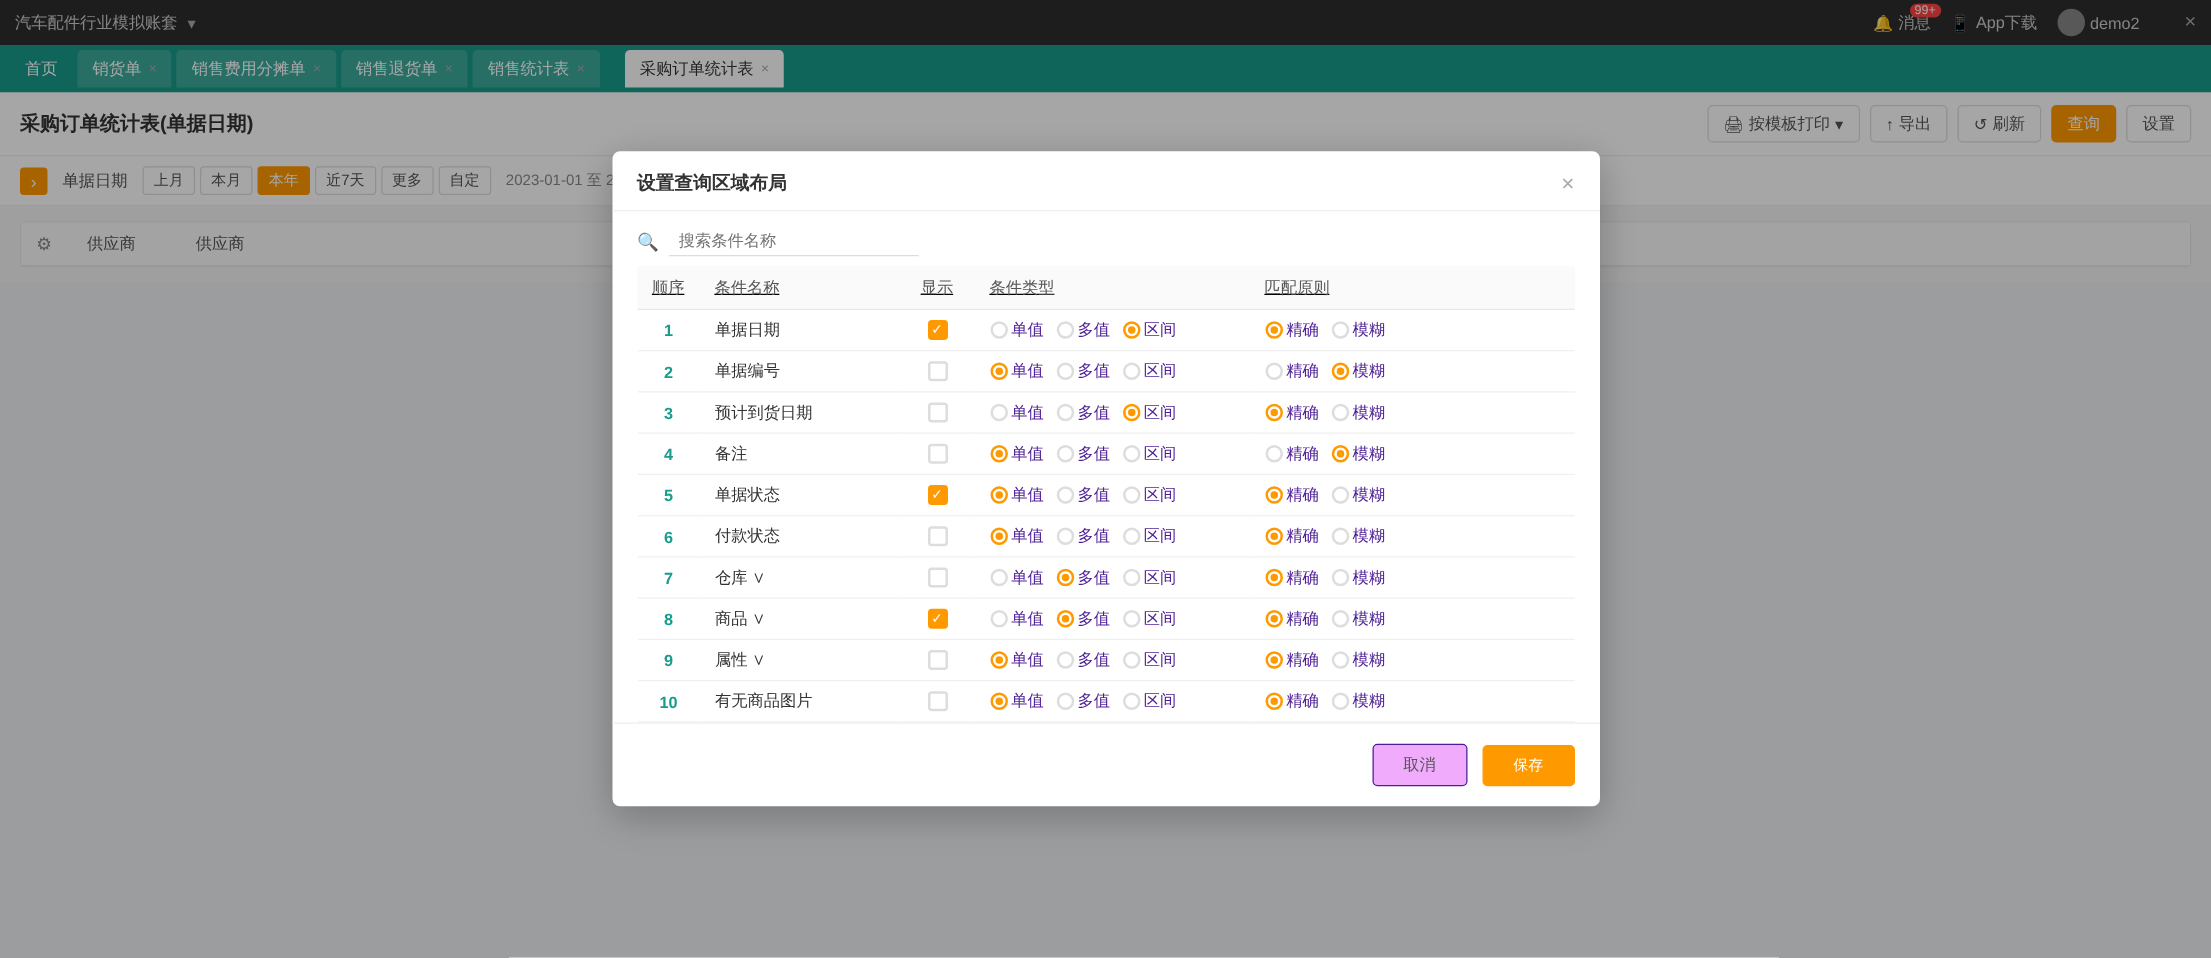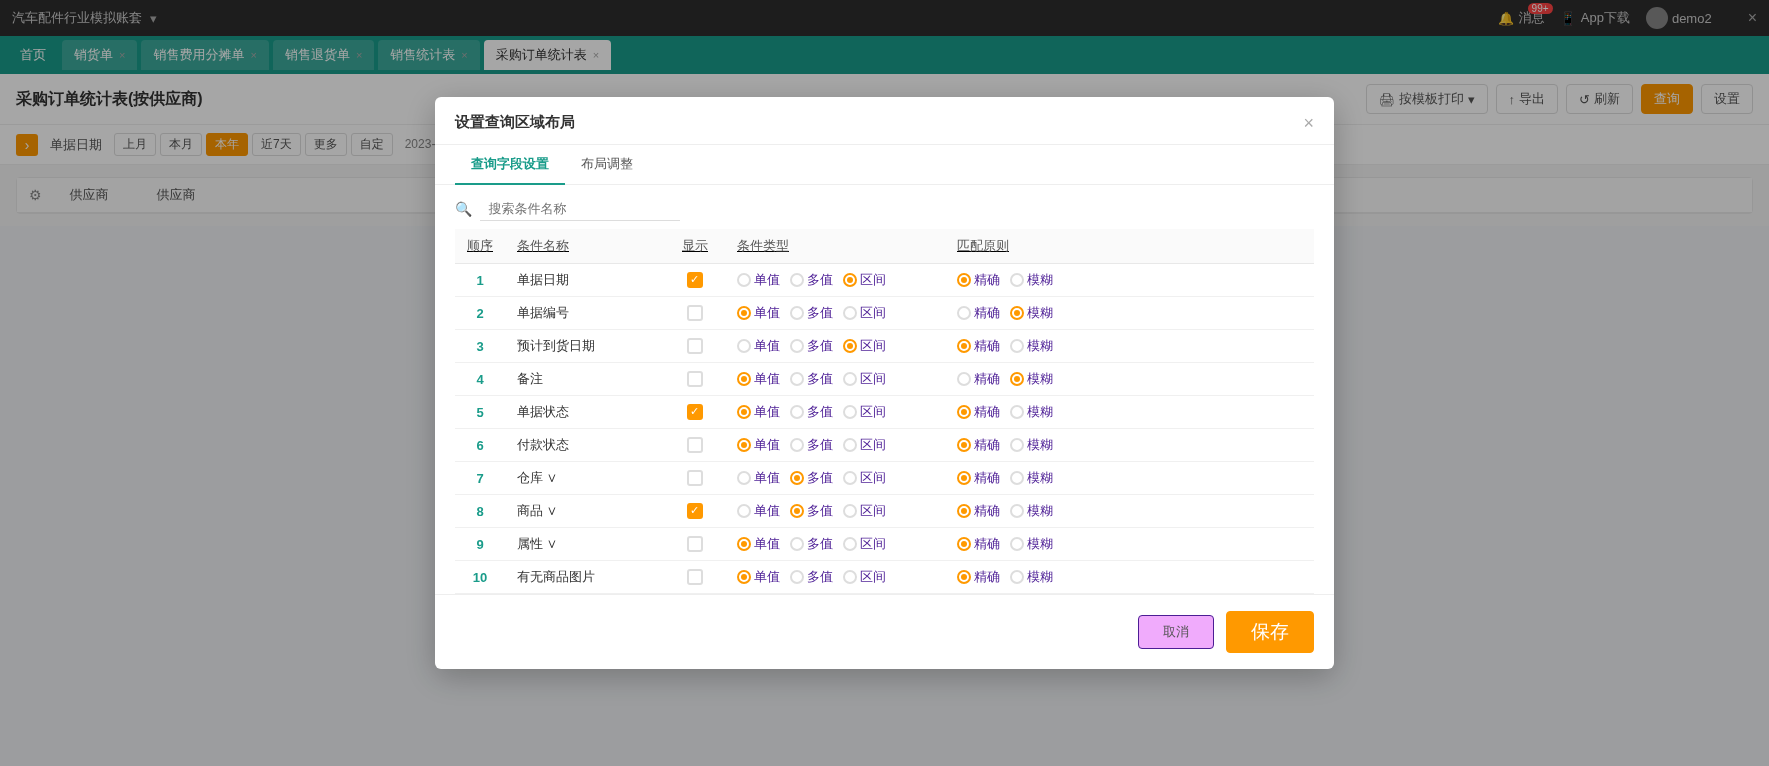--- a/index.html
+++ b/index.html
@@ -36,21 +36,21 @@
       color: #fff;
       padding: 4px 12px;
       border-radius: 4px 4px 0 0;
       font-size: 13px;
       cursor: pointer;
       display: flex;
       align-items: center;
       gap: 6px;
       height: 30px;
     }
-    .nav-tab.active { background: #fff; color: #333; }
+    .nav-tab.active { background: #fff; color: #333; margin-left: 16px; }
     .nav-tab .tab-close { color: #aaa; font-size: 11px; }
     .nav-home { color: #fff; padding: 4px 12px; font-size: 13px; cursor: pointer; }
 
     
     .page-header {
       background: #fff;
       padding: 10px 16px;
       display: flex;
       align-items: center;
       justify-content: space-between;
@@ -112,21 +112,21 @@
       z-index: 100;
       display: flex;
       align-items: center;
       justify-content: center;
     }
 
     
     .dialog {
       background: #fff;
       border-radius: 6px;
-      width: 899px;
+      width: 790px;
       max-height: 670px;
       box-shadow: 0 8px 32px rgba(0,0,0,0.25);
       display: flex;
       flex-direction: column;
     }
     .dialog-header {
       display: flex;
       align-items: center;
       justify-content: space-between;
       padding: 16px 20px 12px;
@@ -255,21 +255,21 @@
       color: #555;
       font-size: 13px;
       cursor: pointer;
     }
     .btn-save {
       padding: 7px 24px;
       border: 1px solid #f90;
       border-radius: 4px;
       background: #f90;
       color: #fff;
-      font-size: 19px;
+      font-size: 12px;
       cursor: pointer;
       text-align: right;
     }
 
     .table-head-row {
       display: flex;
       background: #fafafa;
       padding: 8px 0;
       border-bottom: 1px solid #e8e8e8;
       margin: 0 20px;
@@ -320,21 +320,21 @@
     <span>销售统计表</span>
     <span class="tab-close">×</span>
   </div>
   <div class="nav-tab active">
     <span>采购订单统计表</span>
     <span class="tab-close">×</span>
   </div>
 </div>
 
 <div class="page-header">
-  <div class="page-title">采购订单统计表(按供应商)</div>
+  <div class="page-title">采购订单统计表(单据日期)</div>
   <div class="page-actions">
     <button class="btn-action">
       <span>🖨</span>
       <span>按模板打印</span>
       <span>▾</span>
     </button>
     <button class="btn-action">
       <span>↑</span>
       <span>导出</span>
     </button>
@@ -377,24 +377,20 @@
 </div>
 
 <div class="overlay">
   <div class="dialog">
 
     <div class="dialog-header">
       <span class="dialog-title">设置查询区域布局</span>
       <span class="dialog-close">×</span>
     </div>
 
-    <div class="dialog-tabs">
-      <div class="dialog-tab active">查询字段设置</div>
-      <div class="dialog-tab">布局调整</div>
-    </div>
 
     <div class="dialog-search">
       <span class="search-icon-char">🔍</span>
       <input type="text" placeholder="搜索条件名称" style="">
     </div>
 
     <div class="table-head-row">
       <div style="width:50px;text-align:center;color:#555;font-size:13px;">顺序</div>
       <div style="width:160px;padding-left:12px;color:#555;font-size:13px;">条件名称</div>
       <div style="width:60px;text-align:center;color:#555;font-size:13px;">显示</div>

